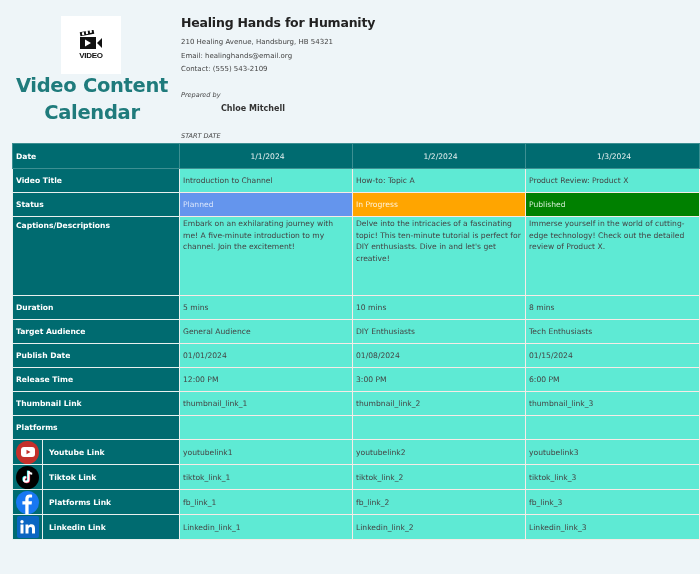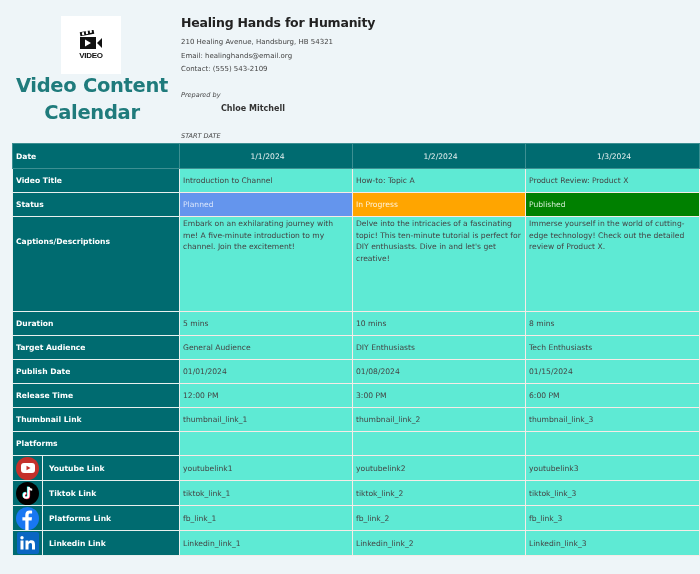--- a/index.html
+++ b/index.html
@@ -39,21 +39,21 @@
   }
   table.cal td.lab {
     background: #006b70; color: #ffffff; font-weight: bold;
   }
   table.cal td.val { background: #5eead4; color: #444; border-color: #f7ebe6; }
   tr.date-row td { background: #006b70; color: #e7f1f1; text-align: center; height: 24px; border-color: #3d8f92; }
   tr.date-row td.lab { text-align: left; }
   tr.r24 td { height: 23px; margin-left: 35px; }
   tr.cap td { height: 74px; vertical-align: top; }
   tr.cap td.val { white-space: normal; line-height: 11.5px; padding-top: 1px; padding-right: 4px; }
-  tr.cap td.lab { padding-top: 20px; }
+  tr.cap td.lab { padding-top: 4px; }
   td.st-planned { background: #6495ed !important; color: #dbe6fb !important; }
   td.st-progress { background: #ffa500 !important; color: #fff3da !important; }
   td.st-published { background: #008000 !important; color: #d3efd3 !important; }
   td.icon-cell { width: 28px; padding: 0 !important; text-align: center; }
   .pl-icon { width: 23px; height: 23px; border-radius: 50%; display: inline-flex; align-items: center; justify-content: center; vertical-align: middle; }
   .platform-label { padding-left: 6px !important; }
 </style>
 </head>
 <body>
 

